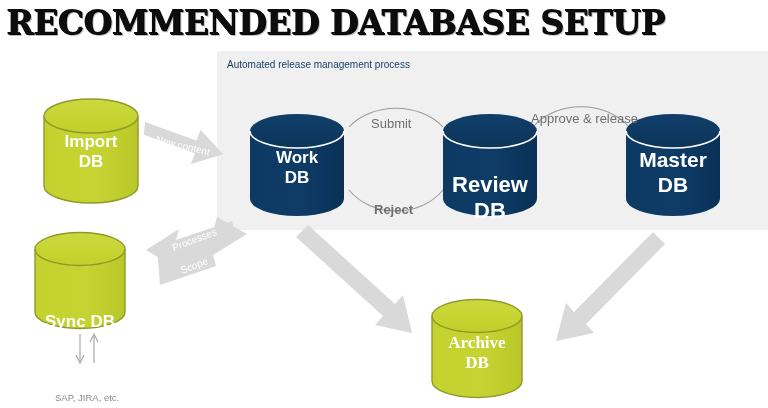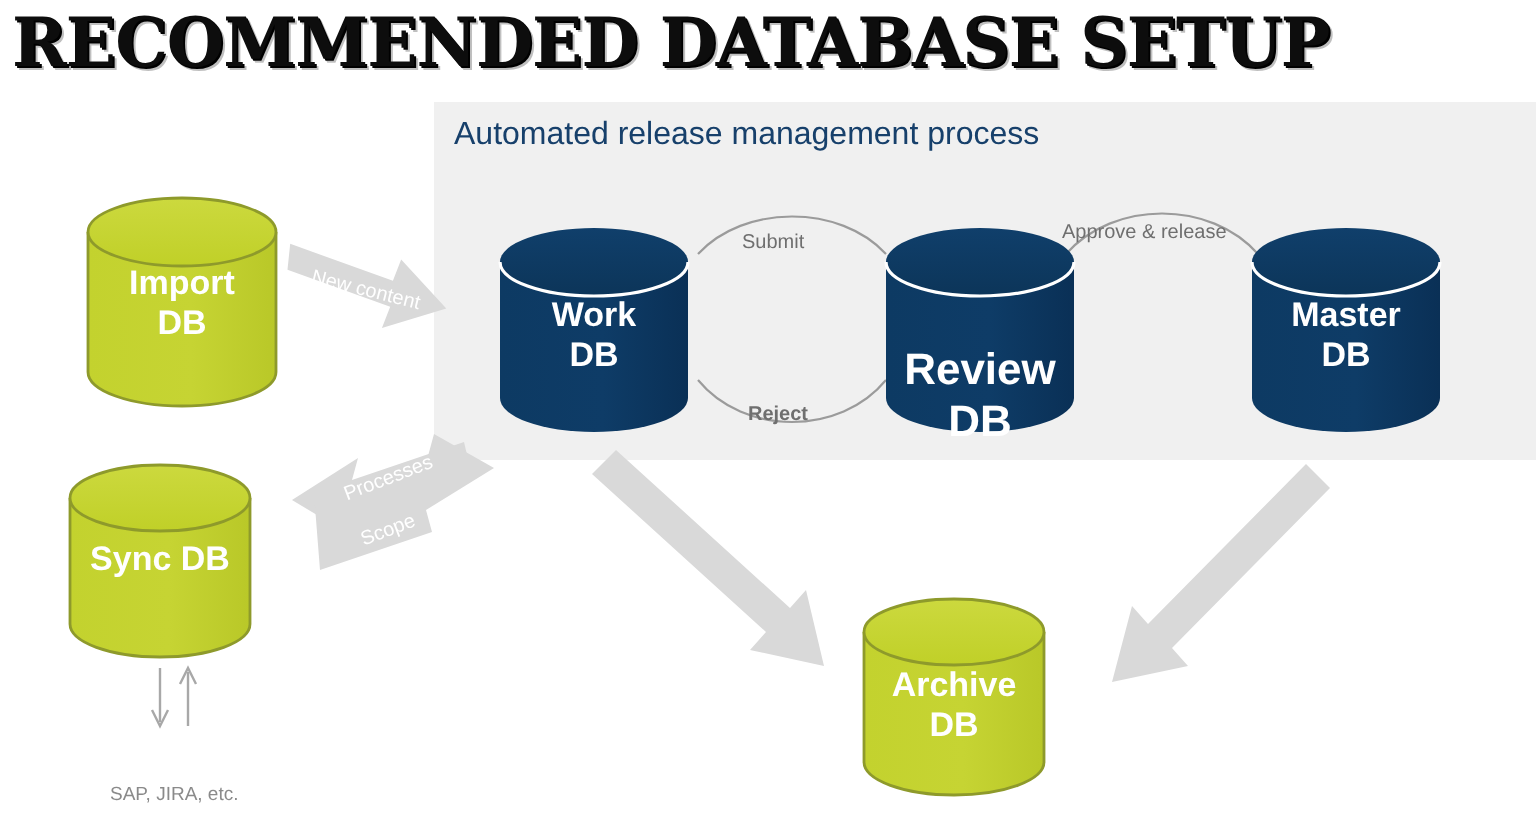--- a/index.html
+++ b/index.html
@@ -26,21 +26,21 @@
     text-shadow:1px 1px 0 #000, 2px 2px 0 rgba(0,0,0,.25);
   }
 
   
   #panel{
     position:absolute;left:217px;top:51px;width:551px;height:179px;
     background:#f0f0f0;
   }
   #panel-label{
     position:absolute;left:10px;top:8px;
-    font-size:16px;color:#17406b;font-weight:400;white-space:nowrap;
+    font-size:10px;color:#17406b;font-weight:400;white-space:nowrap;
   }
 
   
   #svg{position:absolute;left:0;top:0;width:768px;height:408px;}
 
   
   .cyl{position:absolute;}
   .cyl .label{
     position:absolute;left:0;right:0;
     text-align:center;color:#ffffff;font-weight:700;
@@ -48,21 +48,21 @@
   }
 
   
   .alab{
     position:absolute;white-space:nowrap;
     color:#ffffff;font-size:10px;font-weight:400;
     transform-origin:center center;
   }
   .curvelab{
     position:absolute;white-space:nowrap;
-    color:#6f6f6f;font-size:10px;
+    color:#6f6f6f;font-size:13px;
   }
   .ext-lab{
     position:absolute;white-space:nowrap;
     color:#8a8a8a;font-size:9.5px;
   }
 </style>
 </head>
 <body>
 
 <div id="stage">
@@ -176,48 +176,48 @@
   </svg>
 
   <div class="cyl" style="left:44px;top:132px;width:94px;">
     <div class="label" style="font-size:17px;">
       <span>Import</span><br>
       <span>DB</span>
     </div>
   </div>
 
   <div class="cyl" style="left:35px;top:270px;width:90px;">
-    <div class="label" style="font-size:17px;">
+    <div class="label" style="font-size:17px;margin-top:42px;">
       <span>Sync DB</span>
     </div>
   </div>
 
   <div class="cyl" style="left:250px;top:148px;width:94px;">
     <div class="label" style="font-size:17px;">
       <span>Work</span><br>
       <span>DB</span>
     </div>
   </div>
 
   <div class="cyl" style="left:443px;top:148px;width:94px;">
     <div class="label" style="font-size:22px;margin-top:24px;">
       <span>Review</span><br>
       <span>DB</span>
     </div>
   </div>
 
   <div class="cyl" style="left:626px;top:148px;width:94px;">
-    <div class="label" style="font-size:17px;">
+    <div class="label" style="font-size:21px;">
       <span>Master</span><br>
       <span>DB</span>
     </div>
   </div>
 
   <div class="cyl" style="left:432px;top:333px;width:90px;">
-    <div class="label" style="font-size:17px;">
+    <div class="label" style="font-size:17px;font-family:Liberation Serif, serif;">
       <span>Archive</span><br>
       <span>DB</span>
     </div>
   </div>
 
   <div class="alab" style="left:155px;top:140px;transform:rotate(14deg);">New content</div>
 
   <div class="alab" style="left:171px;top:234px;transform:rotate(-21deg);">Processes</div>
 
   <div class="alab" style="left:180px;top:260px;transform:rotate(-21deg);">Scope</div>

